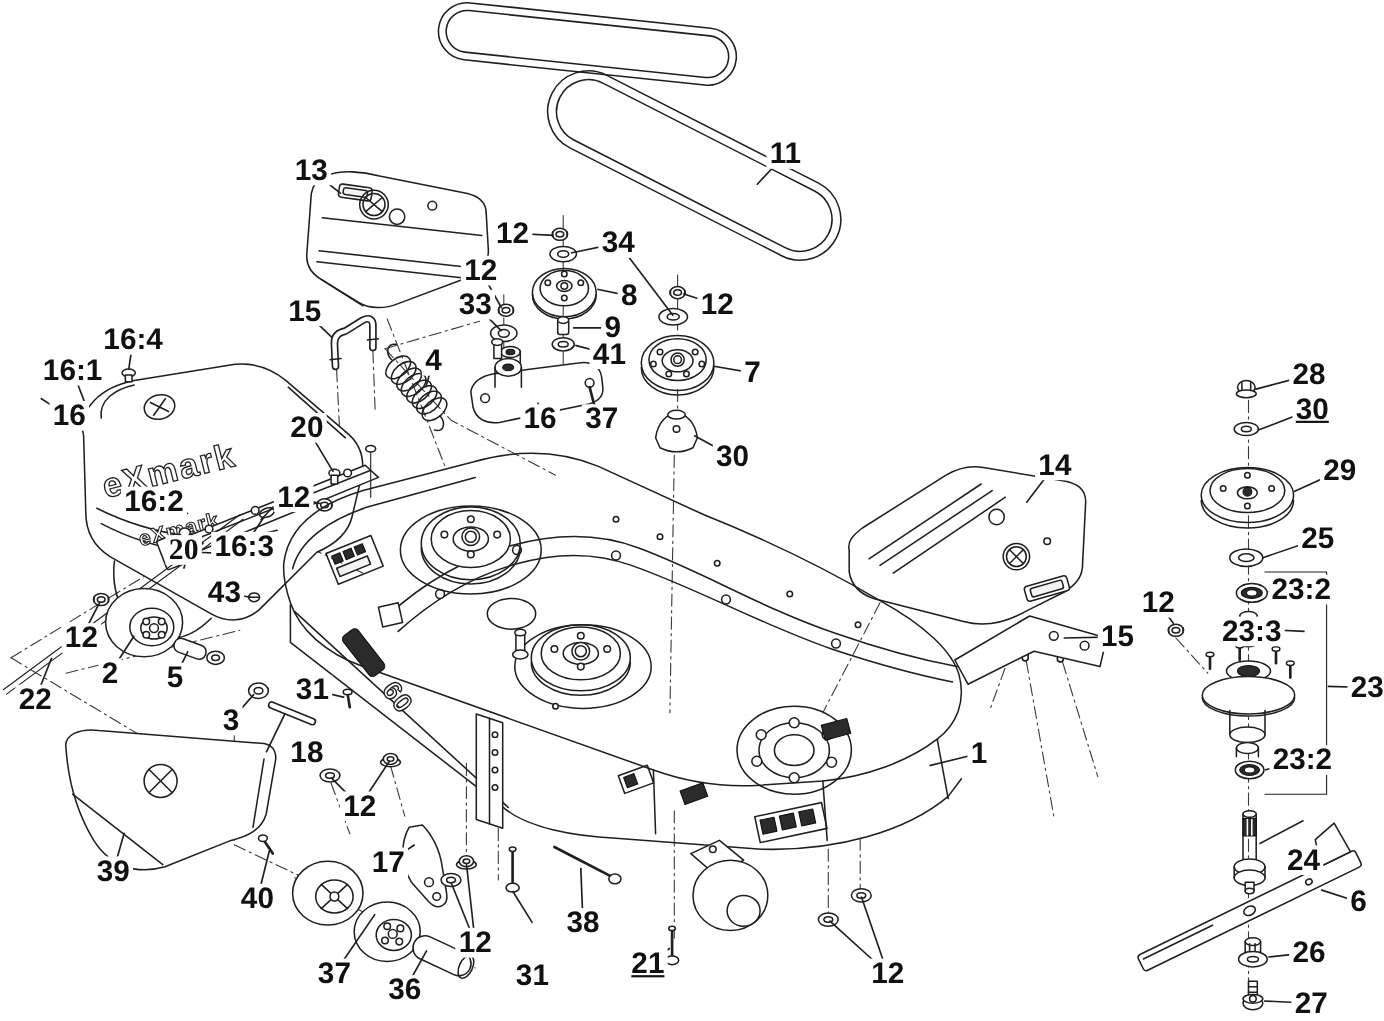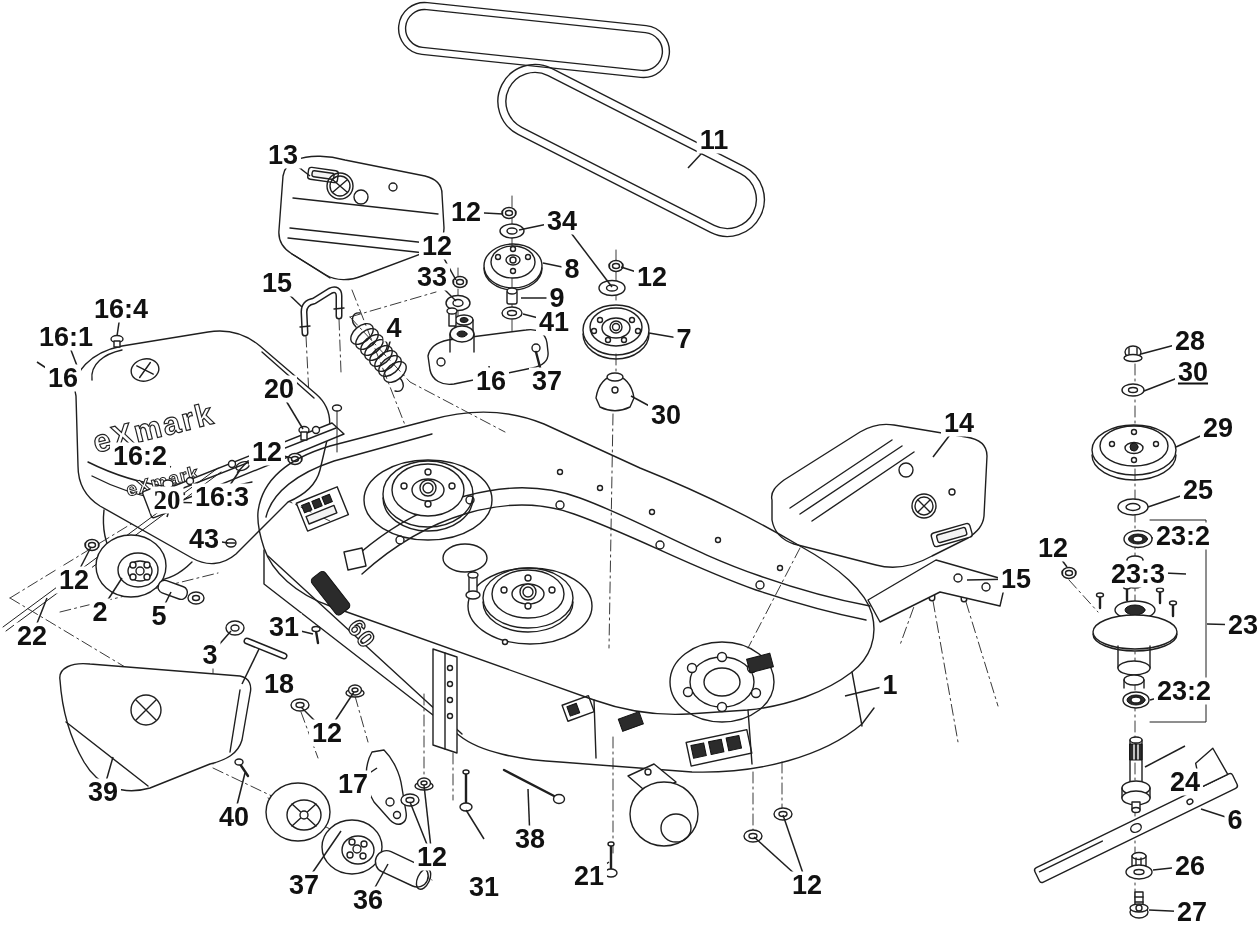--- a/index.html
+++ b/index.html
@@ -639,21 +639,21 @@
       <div class="callout" style="left: 284px; top: 627px;">31</div>
       <div class="callout" style="left: 242px; top: 684px; margin-left: 37px;">18</div>
       <div class="callout" style="left: 103px; top: 792px;">39</div>
       <div class="callout" style="left: 353px; top: 784px;">17</div>
       <div class="callout" style="left: 234px; top: 817px;">40</div>
       <div class="callout" style="left: 327px; top: 733px;">12</div>
       <div class="callout" style="left: 304px; top: 885px;">37</div>
       <div class="callout" style="left: 368px; top: 900px;">36</div>
       <div class="callout" style="left: 484px; top: 839px; margin-top: 48px;">31</div>
       <div class="callout" style="left: 530px; top: 839px;">38</div>
-      <div class="callout" style="left: 589px; top: 876px;">21</div>
+      <div class="callout" style="left: 589px; top: 876px; text-decoration: underline;">21</div>
       <div class="callout" style="left: 432px; top: 857px;">12</div>
       <div class="callout" style="left: 807px; top: 885px;">12</div>
       <div class="callout" style="left: 890px; top: 685px;">1</div>
       <div class="callout" style="left: 1184px; top: 691px;">23:2</div>
       <div class="callout" style="left: 1185px; top: 746px; margin-top: 36px;">24</div>
       <div class="callout" style="left: 1235px; top: 820px;">6</div>
       <div class="callout" style="left: 1190px; top: 866px;">26</div>
       <div class="callout" style="left: 1192px; top: 912px;">27</div>
     </div>
 

